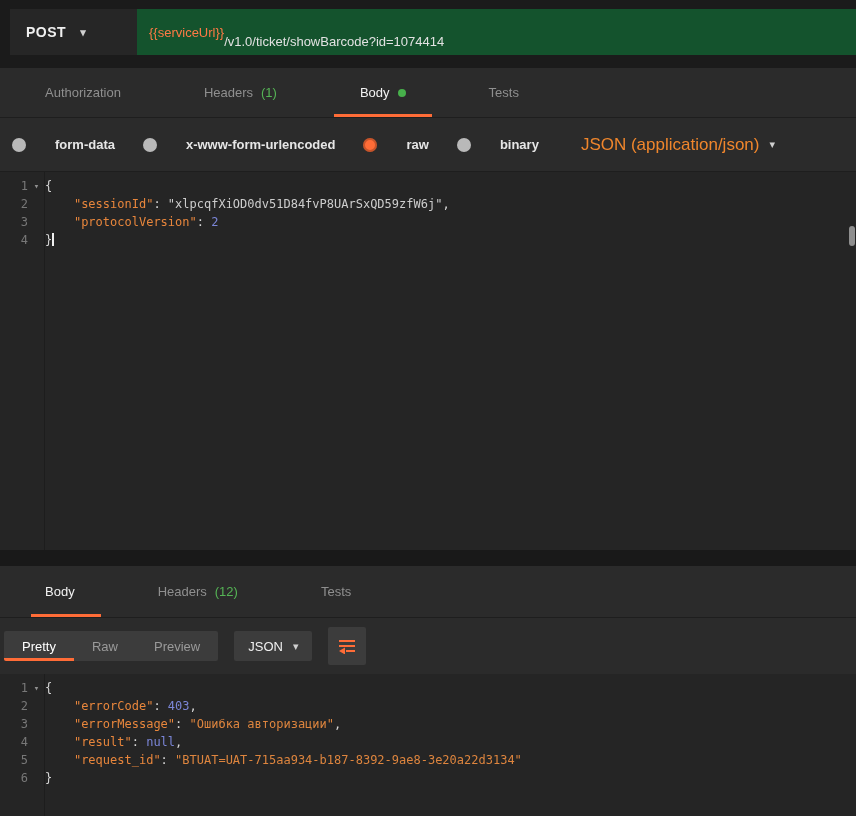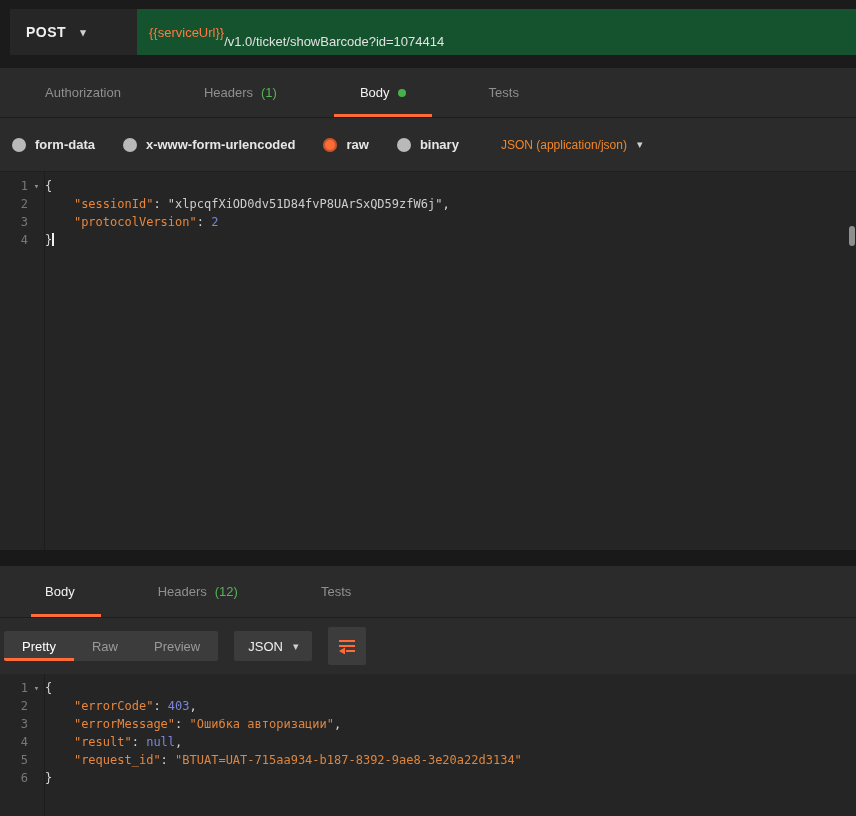--- a/index.html
+++ b/index.html
@@ -33,23 +33,23 @@
   .tab.active { color:#f2f2f2; box-shadow:inset 0 -3px 0 #ff6c37; }
   .tab .count { color:#55b455; }
   .dot { width:8px; height:8px; border-radius:50%; background:#47b04b; flex:none; }
 
   
   .mode-row { height:54px; display:flex; align-items:center; padding-left:12px; gap:28px;
     border-bottom:1px solid #1e1e1e; background:#2b2b2b; flex:none; }
   .mode { display:flex; align-items:center; gap:9px; cursor:pointer; }
   .radio { width:14px; height:14px; border-radius:50%; background:#b9b9b9; flex:none; }
   .radio.selected { background:#ff6c37; box-shadow:inset 0 0 0 2px rgba(0,0,0,.22); }
-  .mode-label { color:#e6e6e6; font-size:13px; font-weight:bold; }
+  .mode-label { color:#e6e6e6; font-size:13px; font-weight:bold;margin-left:20px; }
   .content-type { display:flex; align-items:center; gap:10px; margin-left:14px; cursor:pointer; }
-  .ct-label { color:#f0862c; font-size:12px; }
+  .ct-label { color:#f0862c; font-size:17px; }
 
   
   .editor { position:relative; background:#252525; padding-top:5px; overflow:hidden; flex:none;
     font-family:"DejaVu Sans Mono","Liberation Mono",monospace; cursor:text; }
   .request-editor { height:378px; }
   .response-editor { height:146px; }
   .gutter-rule { position:absolute; left:44px; top:0; bottom:0; width:1px; background:#1d1d1d; }
   .code-line { display:flex; height:18px; line-height:18px; font-size:12px; position:relative; z-index:1; }
   .ln { width:28px; flex:none; text-align:right; color:#787878; }
   .fold { width:17px; flex:none; text-align:center; color:#909090; font-size:9px; cursor:pointer; }

